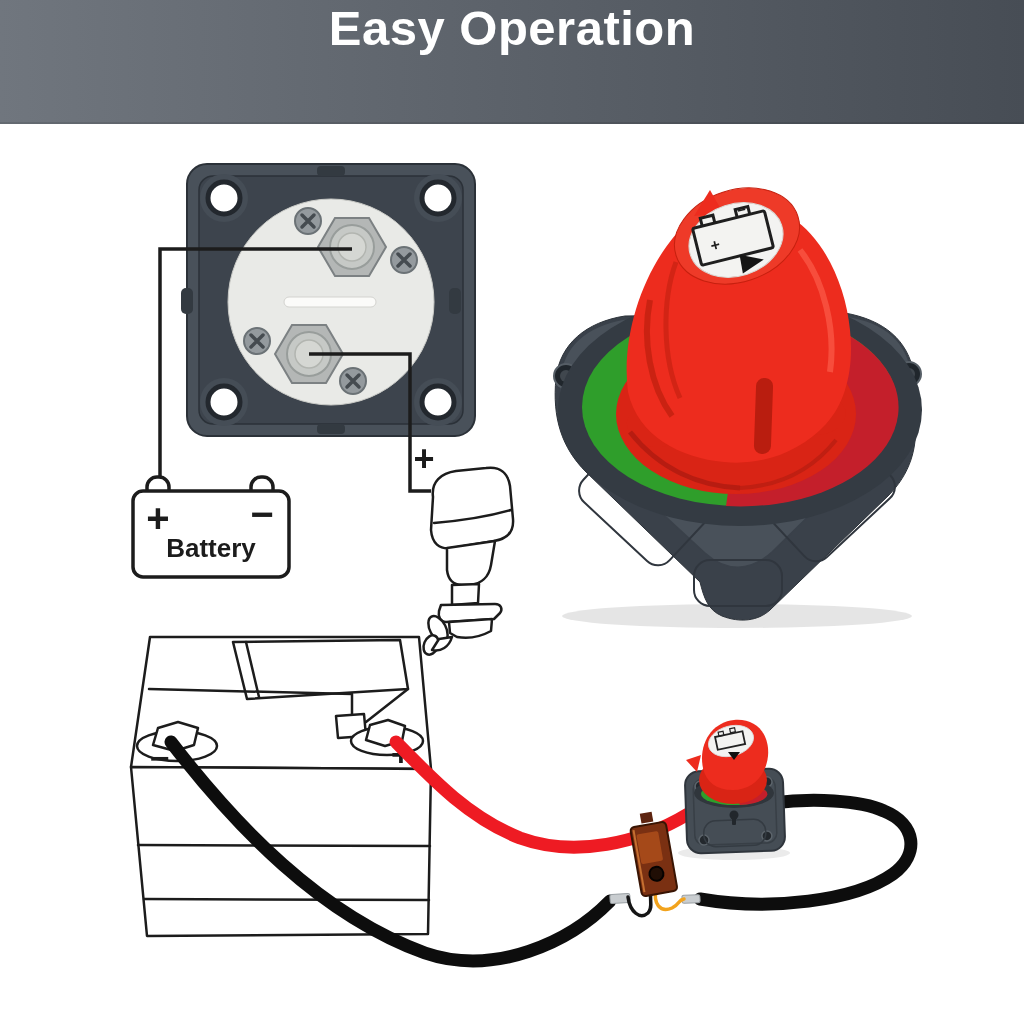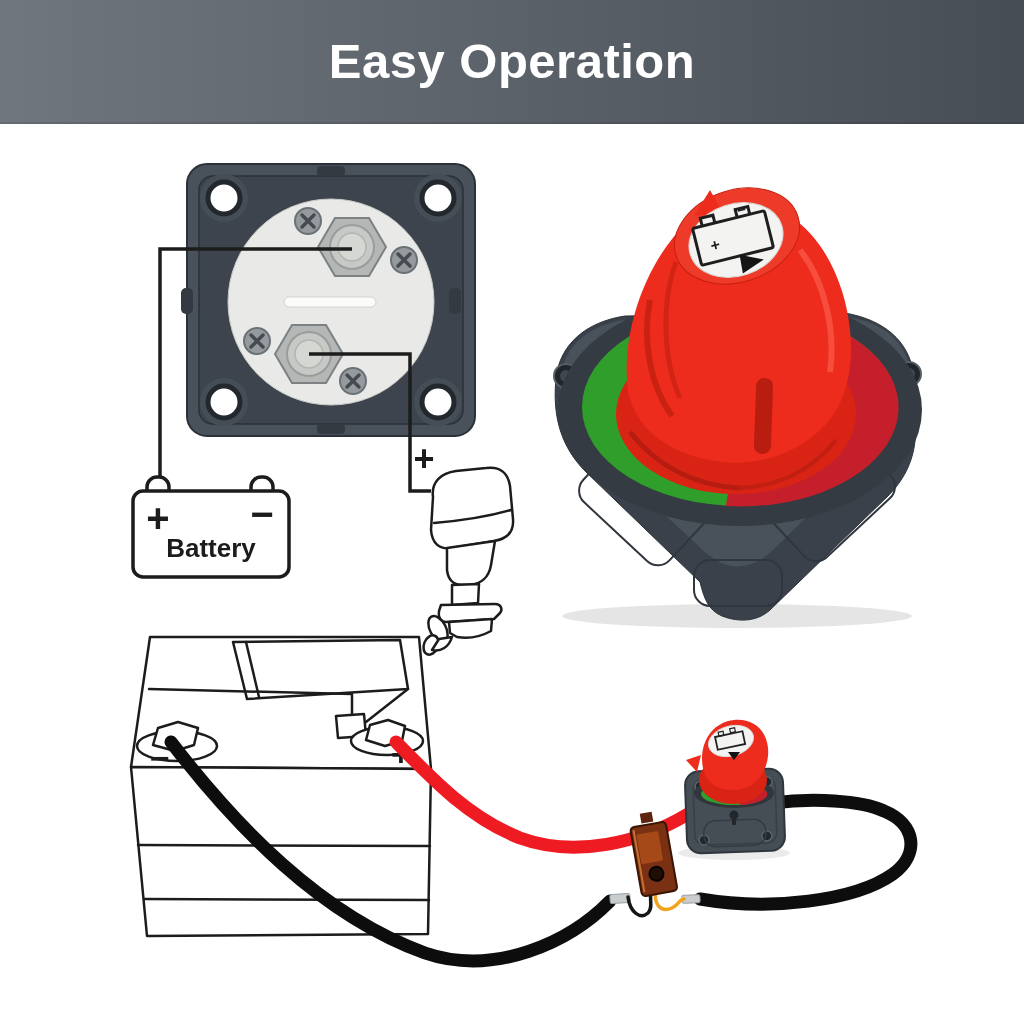--- a/index.html
+++ b/index.html
@@ -4,21 +4,21 @@
 <style>
   html,body{margin:0;padding:0}
   body{
     width:1024px;height:1024px;position:relative;overflow:hidden;
     background:var(--page_bg,#fff);
     font-family:"Liberation Sans",sans-serif;
   }
   .banner{
     position:absolute;top:0;left:0;width:1024px;height:122px;
     background:linear-gradient(90deg,var(--banner_from,#70767e),var(--banner_to,#474d55));
-    display:flex;align-items:center;justify-content:center;
+    display:flex;justify-content:center;
     border-bottom:2px solid rgba(0,0,0,.10);
   }
   .banner h1{
     margin:0;color:var(--banner_text,#fff);font-size:49px;font-weight:700;letter-spacing:.5px;
   }
   svg.scene{position:absolute;top:0;left:0}
   .ln{stroke:var(--line,#1c1c1c);stroke-width:2.5;fill:none;stroke-linejoin:round;stroke-linecap:round}
   .lnf{stroke:var(--line,#1c1c1c);stroke-width:2.5;fill:#ffffff;stroke-linejoin:round}
   .lnf3{stroke:var(--line,#1c1c1c);stroke-width:3.5;fill:#ffffff;stroke-linejoin:round}
   .wire{stroke:var(--line,#1c1c1c);stroke-width:3.5;fill:none;stroke-linejoin:miter}

